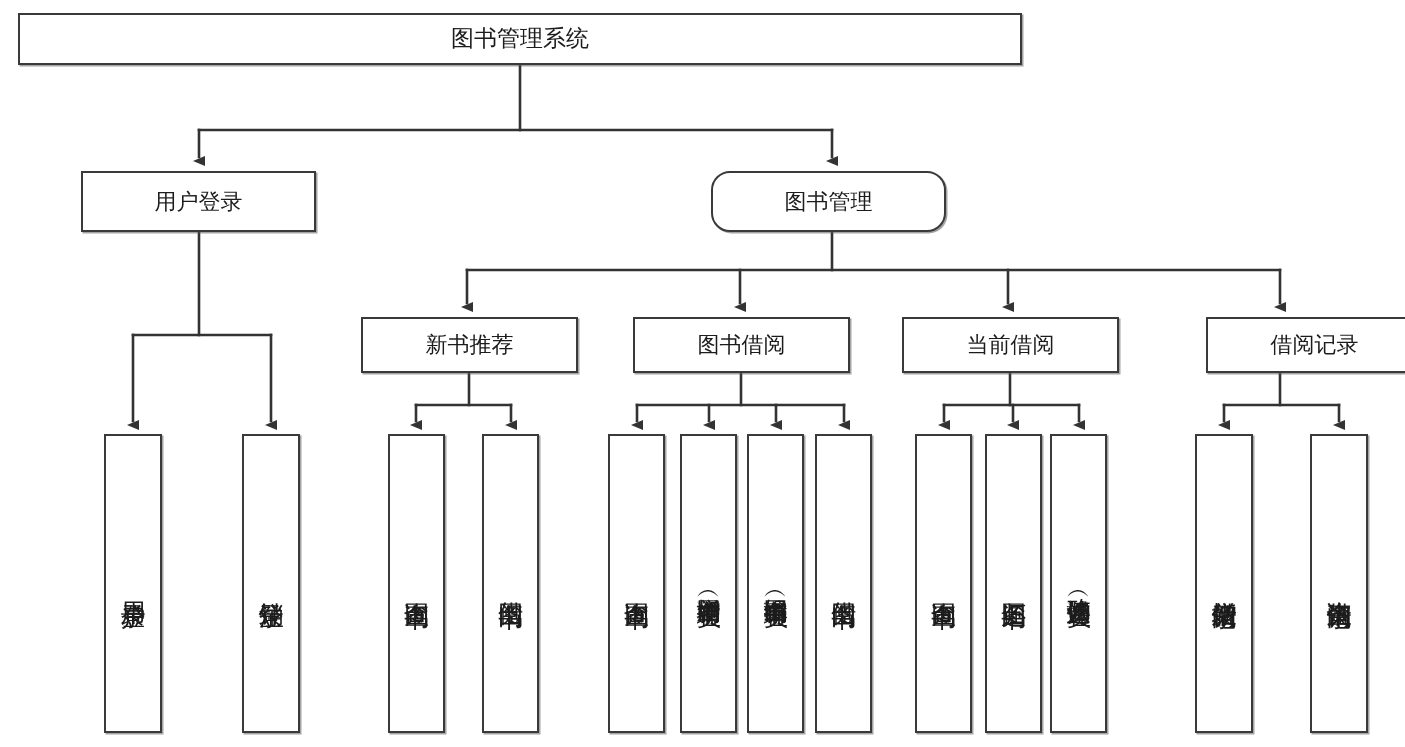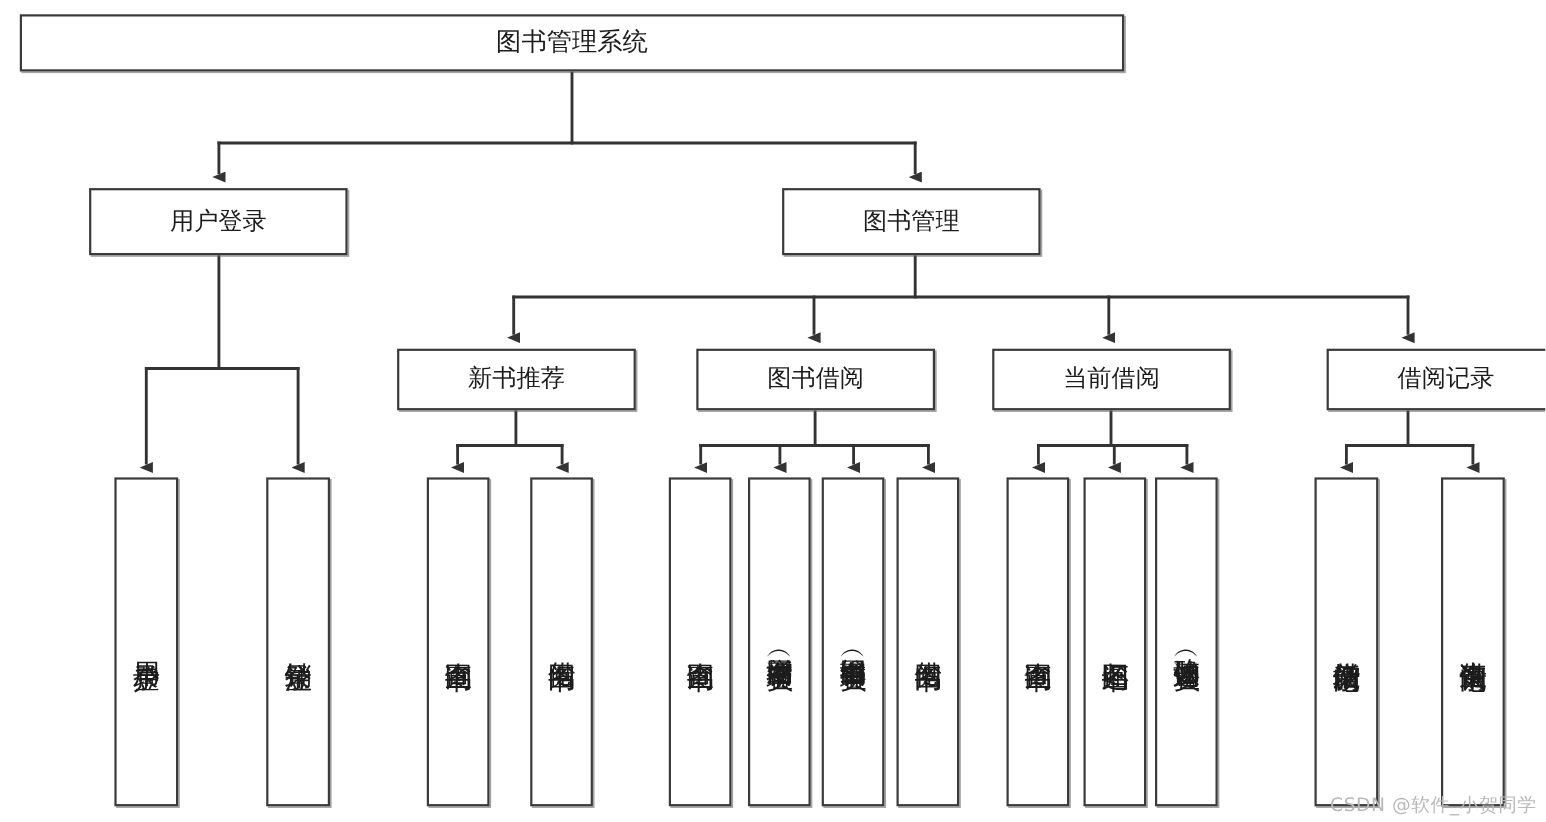--- a/index.html
+++ b/index.html
@@ -131,25 +131,25 @@
     </g>
   </svg>
 
   <div class="node horiz root" style="left:18px; top:13px; width:1004px; height:52px;">
     <span class="label">图书管理系统</span>
   </div>
 
   <div class="node horiz" style="left:81px; top:171px; width:235px; height:61px;">
     <span class="label">用户登录</span>
   </div>
-  <div class="node horiz" style="left:711px; top:171px; width:235px; height:61px;">
+  <div class="node horiz" style="left:711px; top:171px; width:235px; height:61px;border-radius:19px;">
     <span class="label">图书管理</span>
   </div>
 
-  <div class="node horiz" style="left:361px; top:317px; width:217px; height:56px;">
+  <div class="node horiz" style="left:361px; top:317px; width:217px; height:56px;font-family:Liberation Serif, serif;">
     <span class="label">新书推荐</span>
   </div>
   <div class="node horiz" style="left:633px; top:317px; width:217px; height:56px;">
     <span class="label">图书借阅</span>
   </div>
   <div class="node horiz" style="left:902px; top:317px; width:217px; height:56px;">
     <span class="label">当前借阅</span>
   </div>
   <div class="node horiz" style="left:1172px; top:317px; width:217px; height:56px;margin-left:34px;">
     <span class="label">借阅记录</span>
@@ -192,15 +192,14 @@
     <span class="label">确认归还（管理员）</span>
   </div>
 
   <div class="node vert" style="left:1195px; top:434px; width:58px; height:299px;">
     <span class="label">新增借阅记录</span>
   </div>
   <div class="node vert" style="left:1310px; top:434px; width:58px; height:299px;">
     <span class="label">查询借阅记录</span>
   </div>
 
-  <div class="watermark">CSDN @软件_小贺同学</div>
 
 </div>
 
 </body></html>

